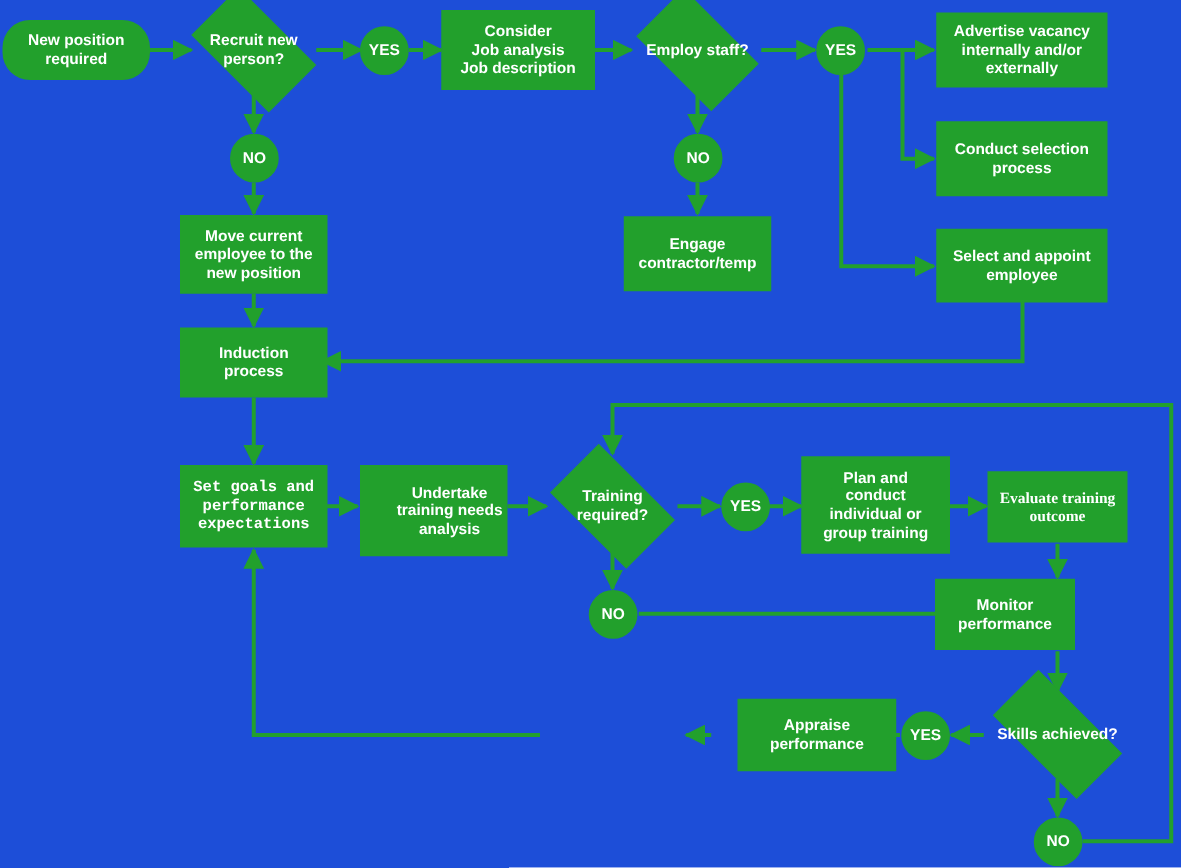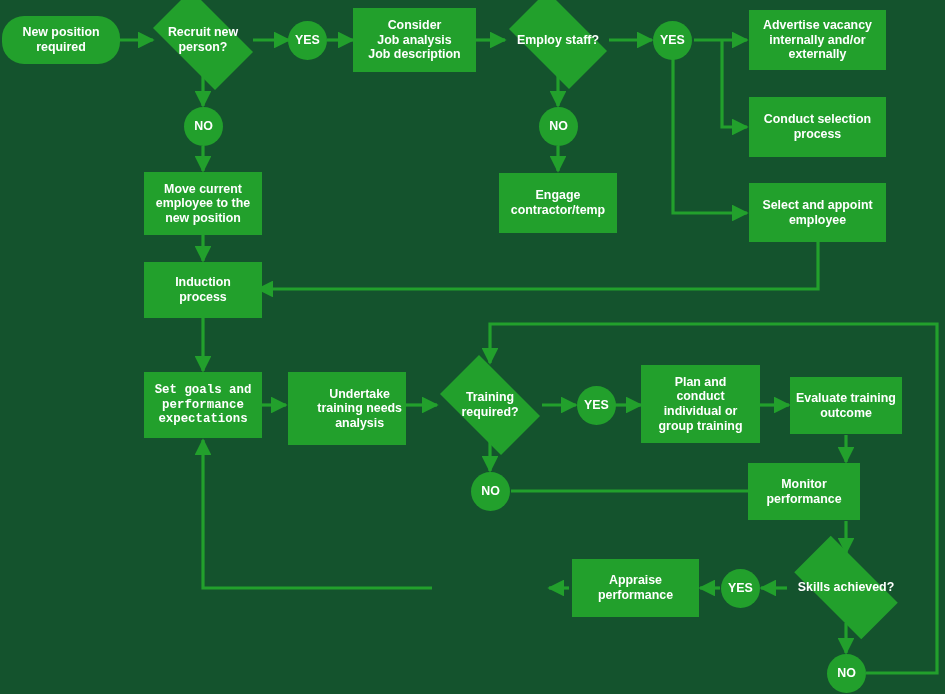--- a/index.html
+++ b/index.html
@@ -6,21 +6,21 @@
   * { box-sizing: border-box; margin: 0; padding: 0; }
   html, body {
     width: 945px; height: 694px;
     background: #ffffff;
     font-family: "Liberation Sans", sans-serif;
     overflow: hidden;
   }
   #canvas {
     position: relative;
     width: 945px; height: 694px;
-    background: #14532d;
+    background: #1d4ed8;
   }
   #connectors {
     position: absolute;
     left: 0; top: 0;
     width: 945px; height: 694px;
     pointer-events: none;
   }
   .node {
     position: absolute;
     display: flex;
@@ -241,21 +241,21 @@
     <span class="lbl">NO</span>
   </div>
 
   <div class="node proc" style="left:641px; top:365px; width:119px; height:78px;">
     <span class="lbl">Plan and
 conduct
 individual or
 group training</span>
   </div>
 
-  <div class="node proc" style="left:790px; top:377px; width:112px; height:57px;">
+  <div class="node proc" style="left:790px; top:377px; width:112px; height:57px;font-family:Liberation Serif, serif;">
     <span class="lbl">Evaluate training
 outcome</span>
   </div>
 
   <div class="node proc" style="left:748px; top:463px; width:112px; height:57px;">
     <span class="lbl">Monitor
 performance</span>
   </div>
 
   <div class="node decision" style="left:779px; top:551px; width:134px; height:73px;">
@@ -264,19 +264,19 @@
   </div>
 
   <div class="node cnode" style="left:721px; top:569px; width:39px; height:39px;">
     <span class="lbl">YES</span>
   </div>
 
   <div class="node cnode" style="left:827px; top:654px; width:39px; height:39px;">
     <span class="lbl">NO</span>
   </div>
 
-  <div class="node proc" style="left:572px; top:559px; width:127px; height:58px;">
+  <div class="node proc" style="left:590px; top:559px; width:127px; height:58px;">
     <span class="lbl">Appraise
 performance</span>
   </div>
 
 
 </div>
 
 </body></html>

